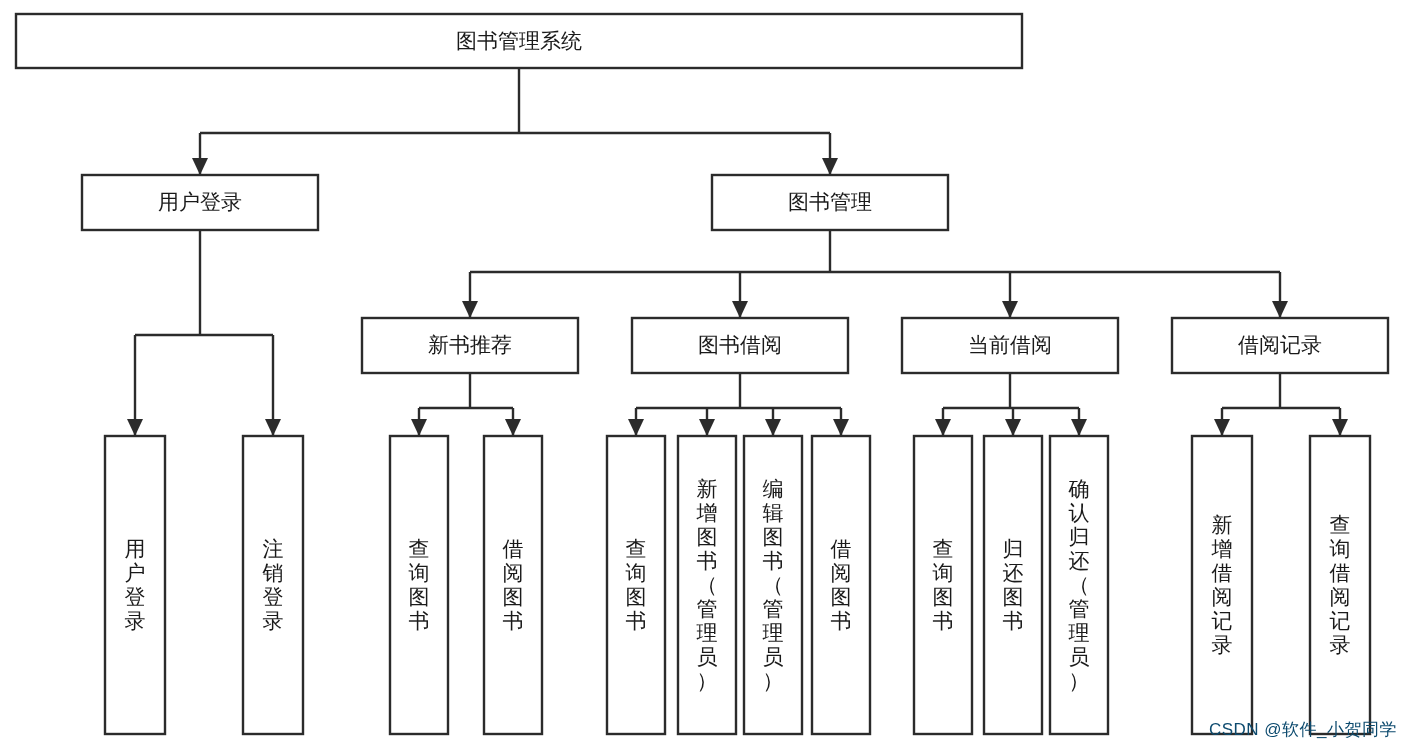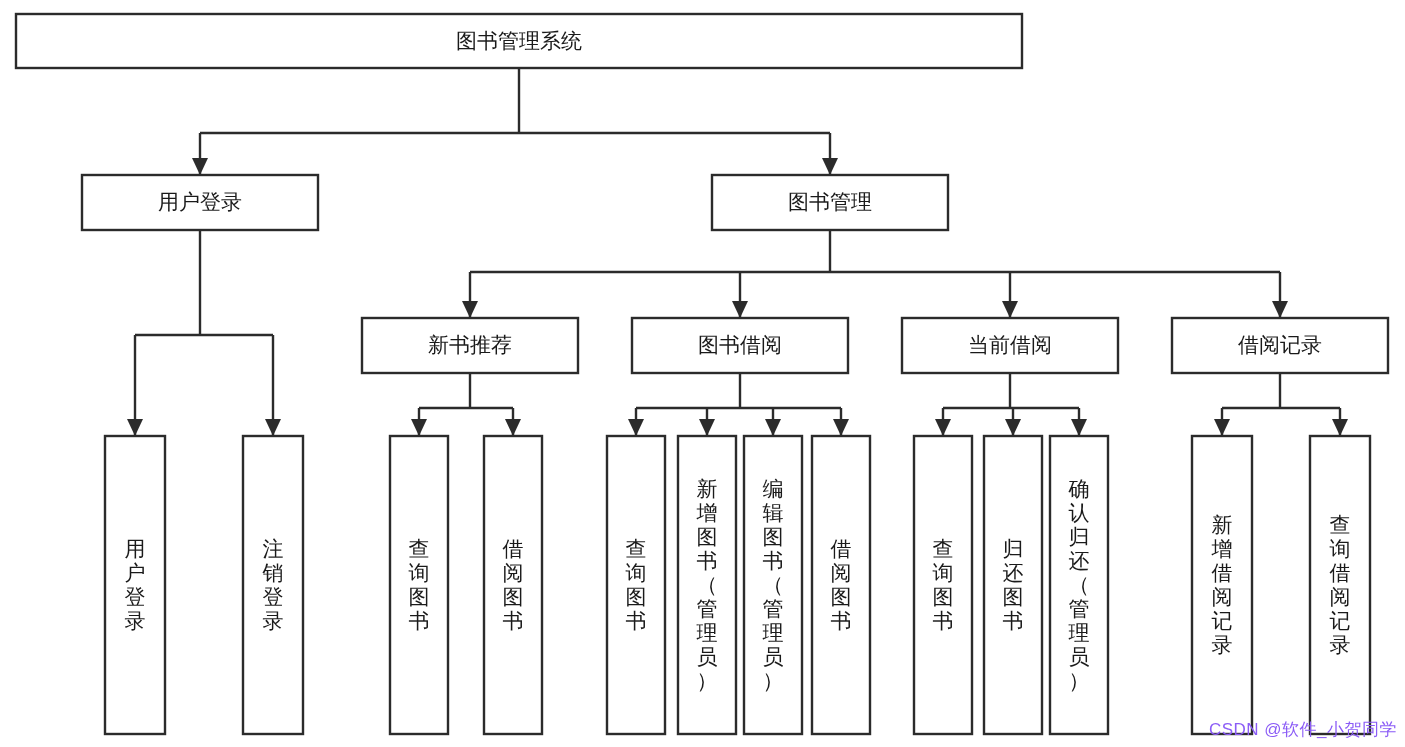--- a/index.html
+++ b/index.html
@@ -54,21 +54,21 @@
     font-size: 21px;
     fill: #1a1a1a;
     text-anchor: middle;
   }
   .watermark {
     position: absolute;
     right: 8px;
     bottom: 6px;
     font-family: "Liberation Sans", "DejaVu Sans", sans-serif;
     font-size: 17px;
-    color: #8b5cf6;
+    color: #0c4a6e;
     letter-spacing: 0.5px;
     white-space: nowrap;
     user-select: none;
   }
 </style>
 </head>
 <body>
 
 <div id="diagram-root">
 

